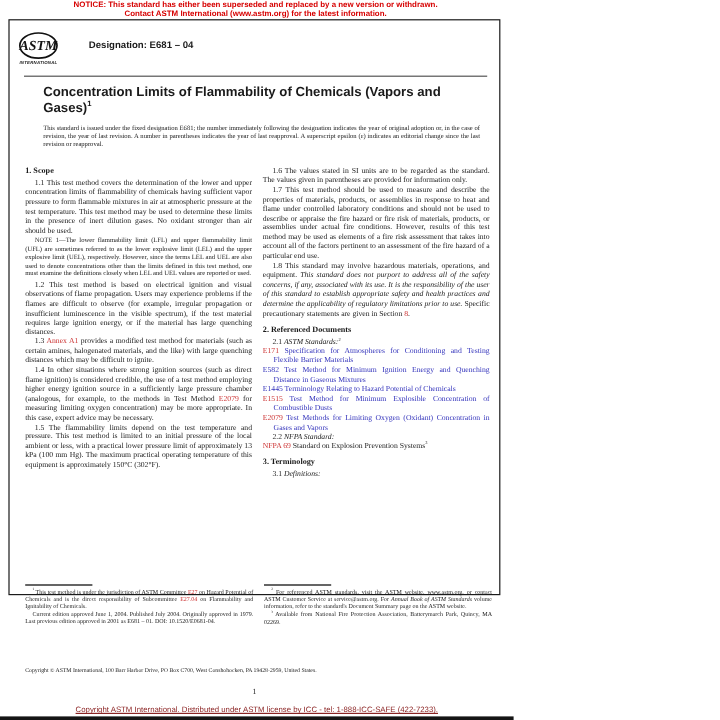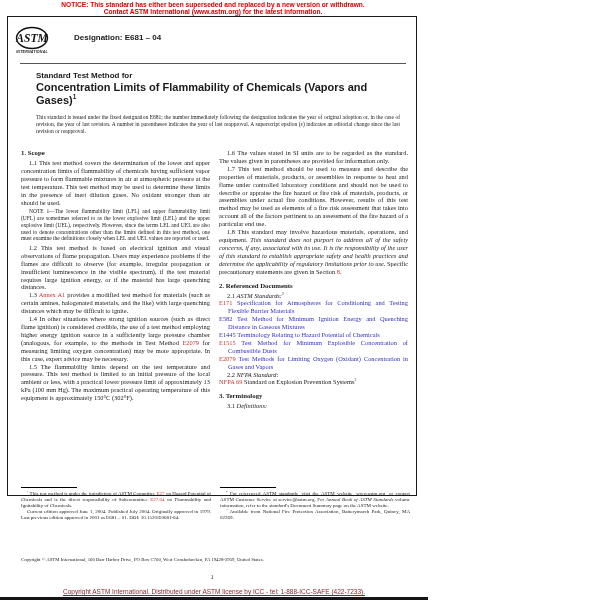--- a/index.html
+++ b/index.html
@@ -68,21 +68,20 @@
         <ellipse cx="17" cy="12" rx="15.5" ry="10.5" fill="none" stroke="#111" stroke-width="1.4"></ellipse>
         <text x="17" y="16" text-anchor="middle" font-size="11.5" font-weight="bold" font-style="italic" fill="#111">ASTM</text>
       </svg>
       <div class="logo-sub">INTERNATIONAL</div>
     </div>
     <div class="designation">Designation: E681 – 04</div>
   </div>
   <div class="hdr-rule"></div>
 
   <div class="title-block">
-    <div class="kicker">Standard Test Method for</div>
     <div class="main-title"><span>Concentration Limits of Flammability of Chemicals (Vapors and Gases)</span><sup>1</sup></div>
   </div>
 
   <div class="issuance">This standard is issued under the fixed designation E681; the number immediately following the designation indicates the year of original adoption or, in the case of revision, the year of last revision. A number in parentheses indicates the year of last reapproval. A superscript epsilon (ε) indicates an editorial change since the last revision or reapproval.</div>
 
   <div class="columns">
 
     <div class="col">
       <h3 class="sec first">1. Scope</h3>
       <p class="body">1.1 This test method covers the determination of the lower and upper concentration limits of flammability of chemicals having sufficient vapor pressure to form flammable mixtures in air at atmospheric pressure at the test temperature. This test method may be used to determine these limits in the presence of inert dilution gases. No oxidant stronger than air should be used.</p>

